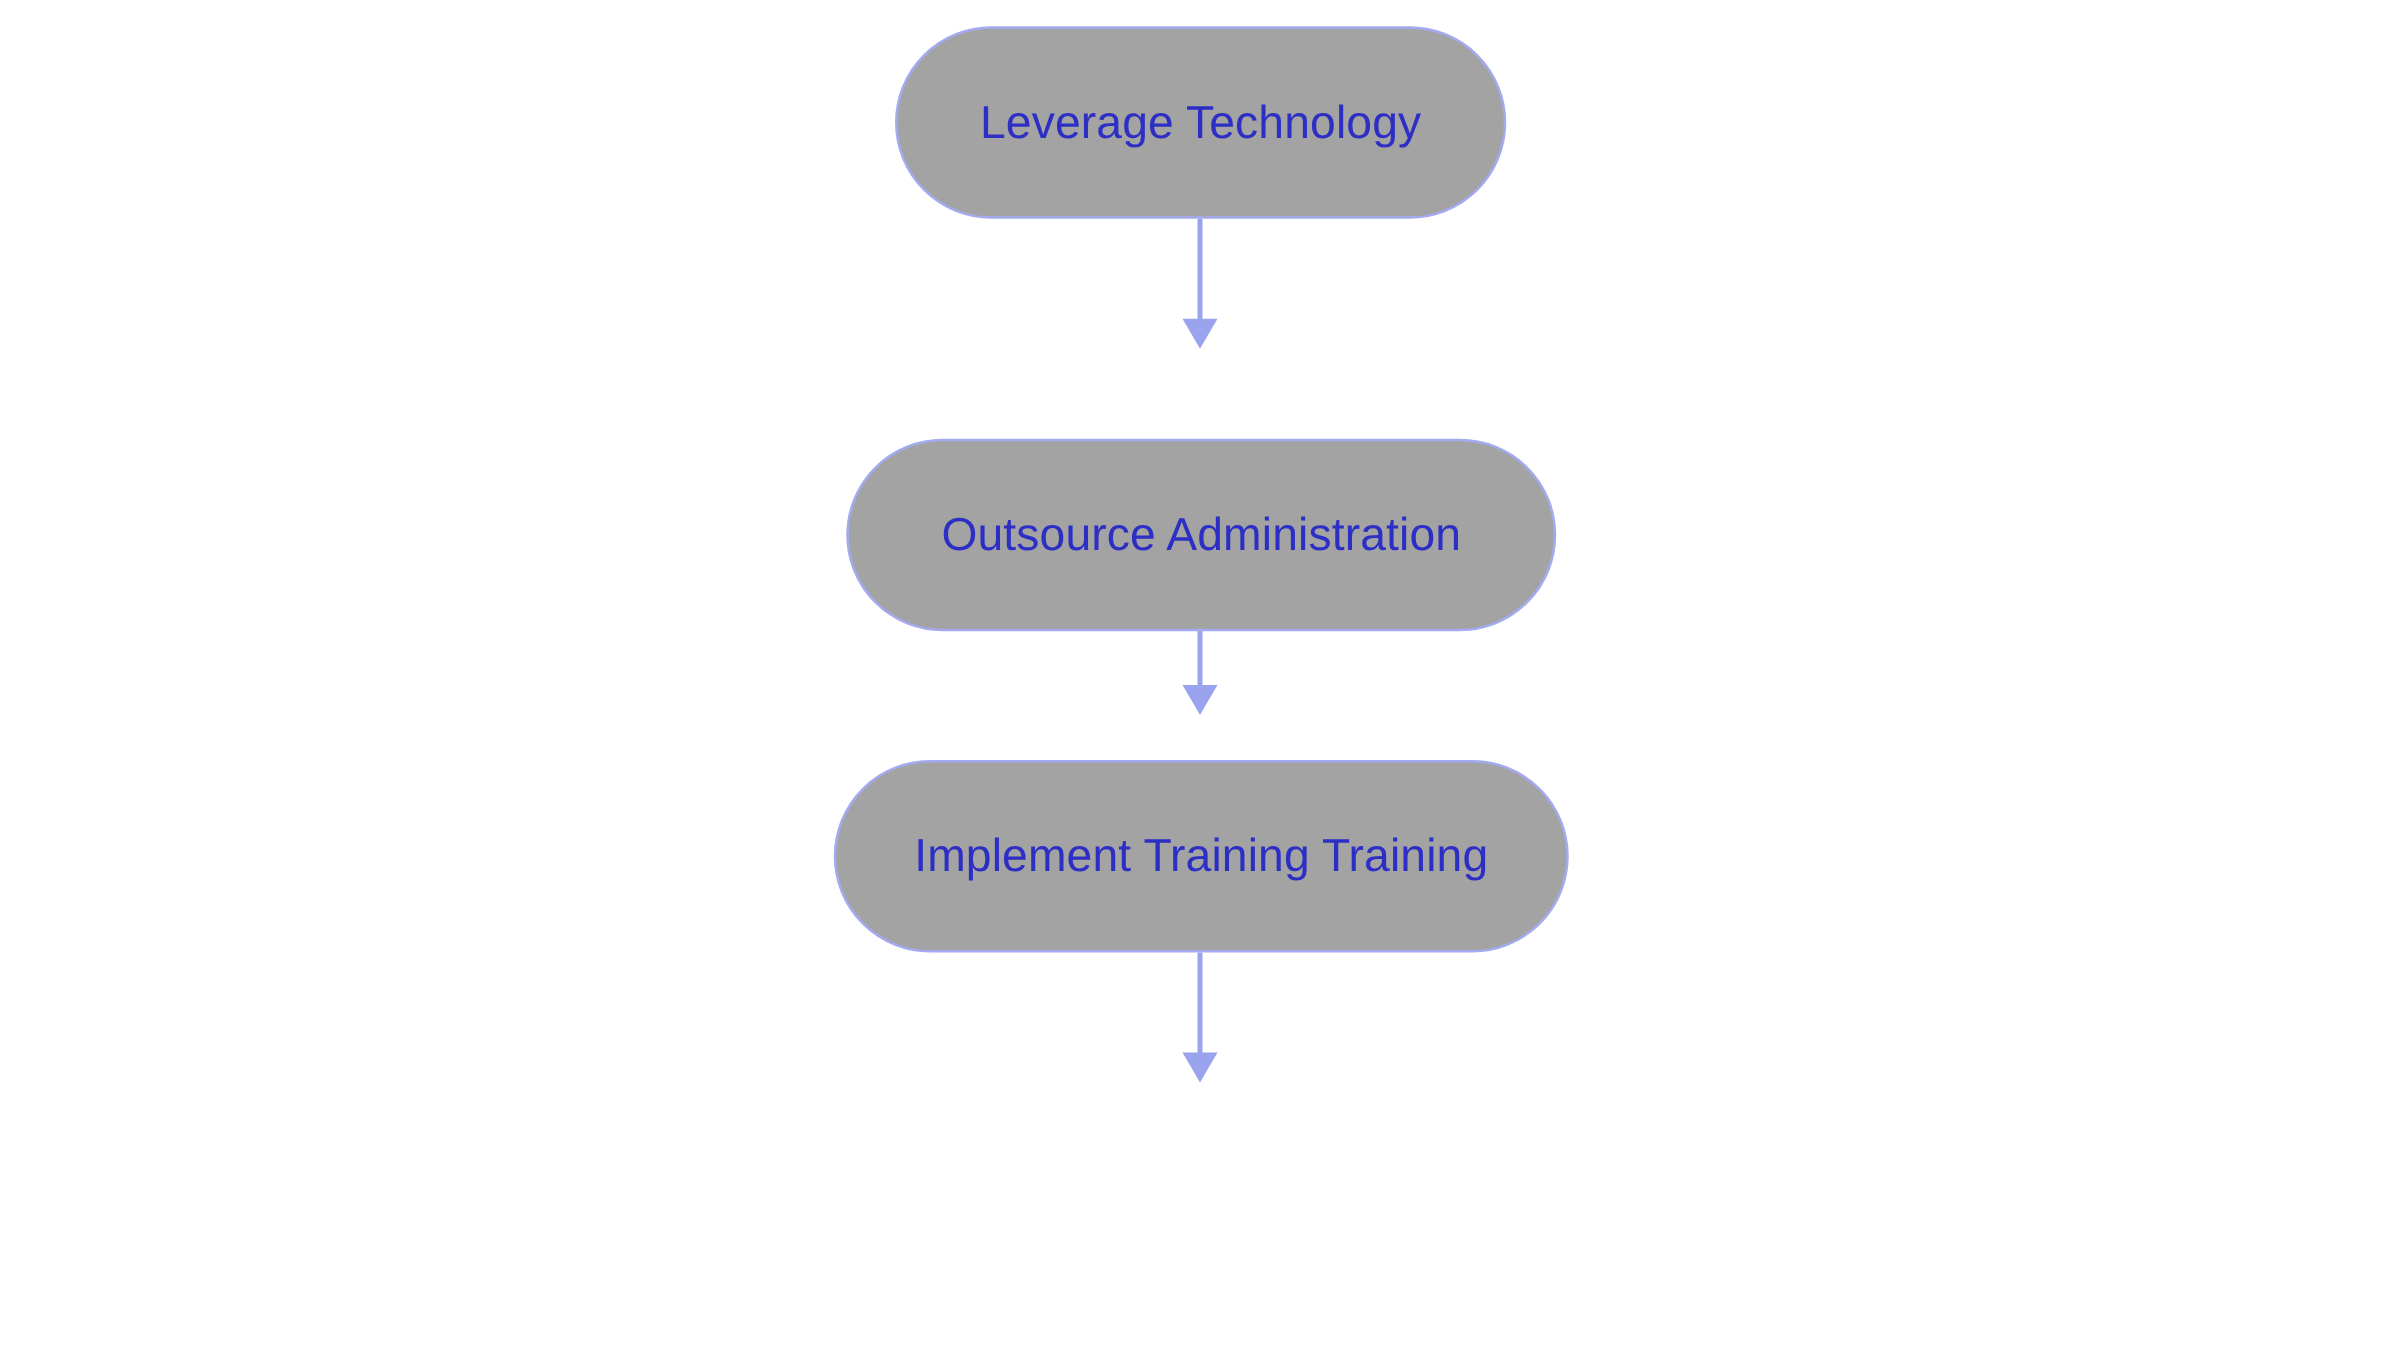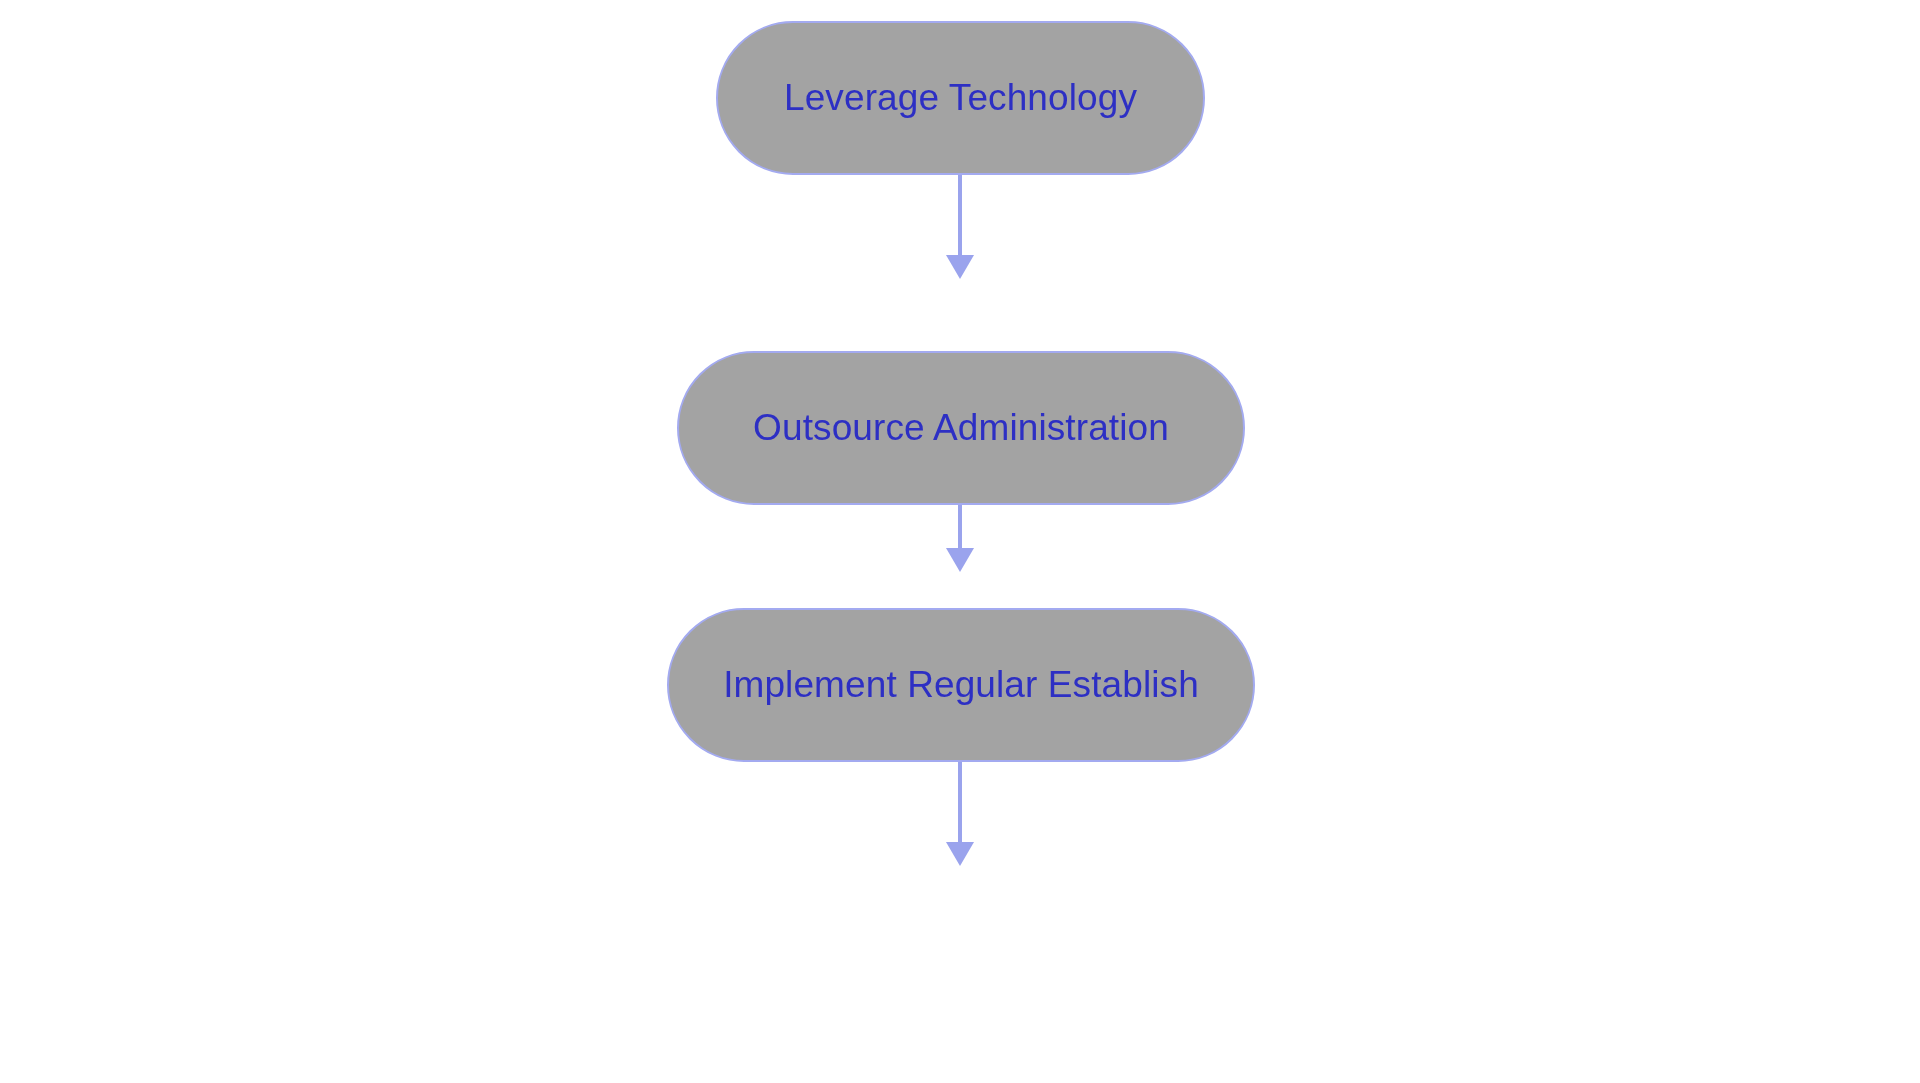--- a/index.html
+++ b/index.html
@@ -99,18 +99,18 @@
 
     <div class="node" id="node-0">
       <span class="node-label">Leverage Technology</span>
     </div>
 
     <div class="node" id="node-1">
       <span class="node-label">Outsource Administration</span>
     </div>
 
     <div class="node" id="node-2">
-      <span class="node-label">Implement Regular Establish</span>
+      <span class="node-label">Implement Training Training</span>
     </div>
 
 
   </div>
 </div>
 
 </body></html>

